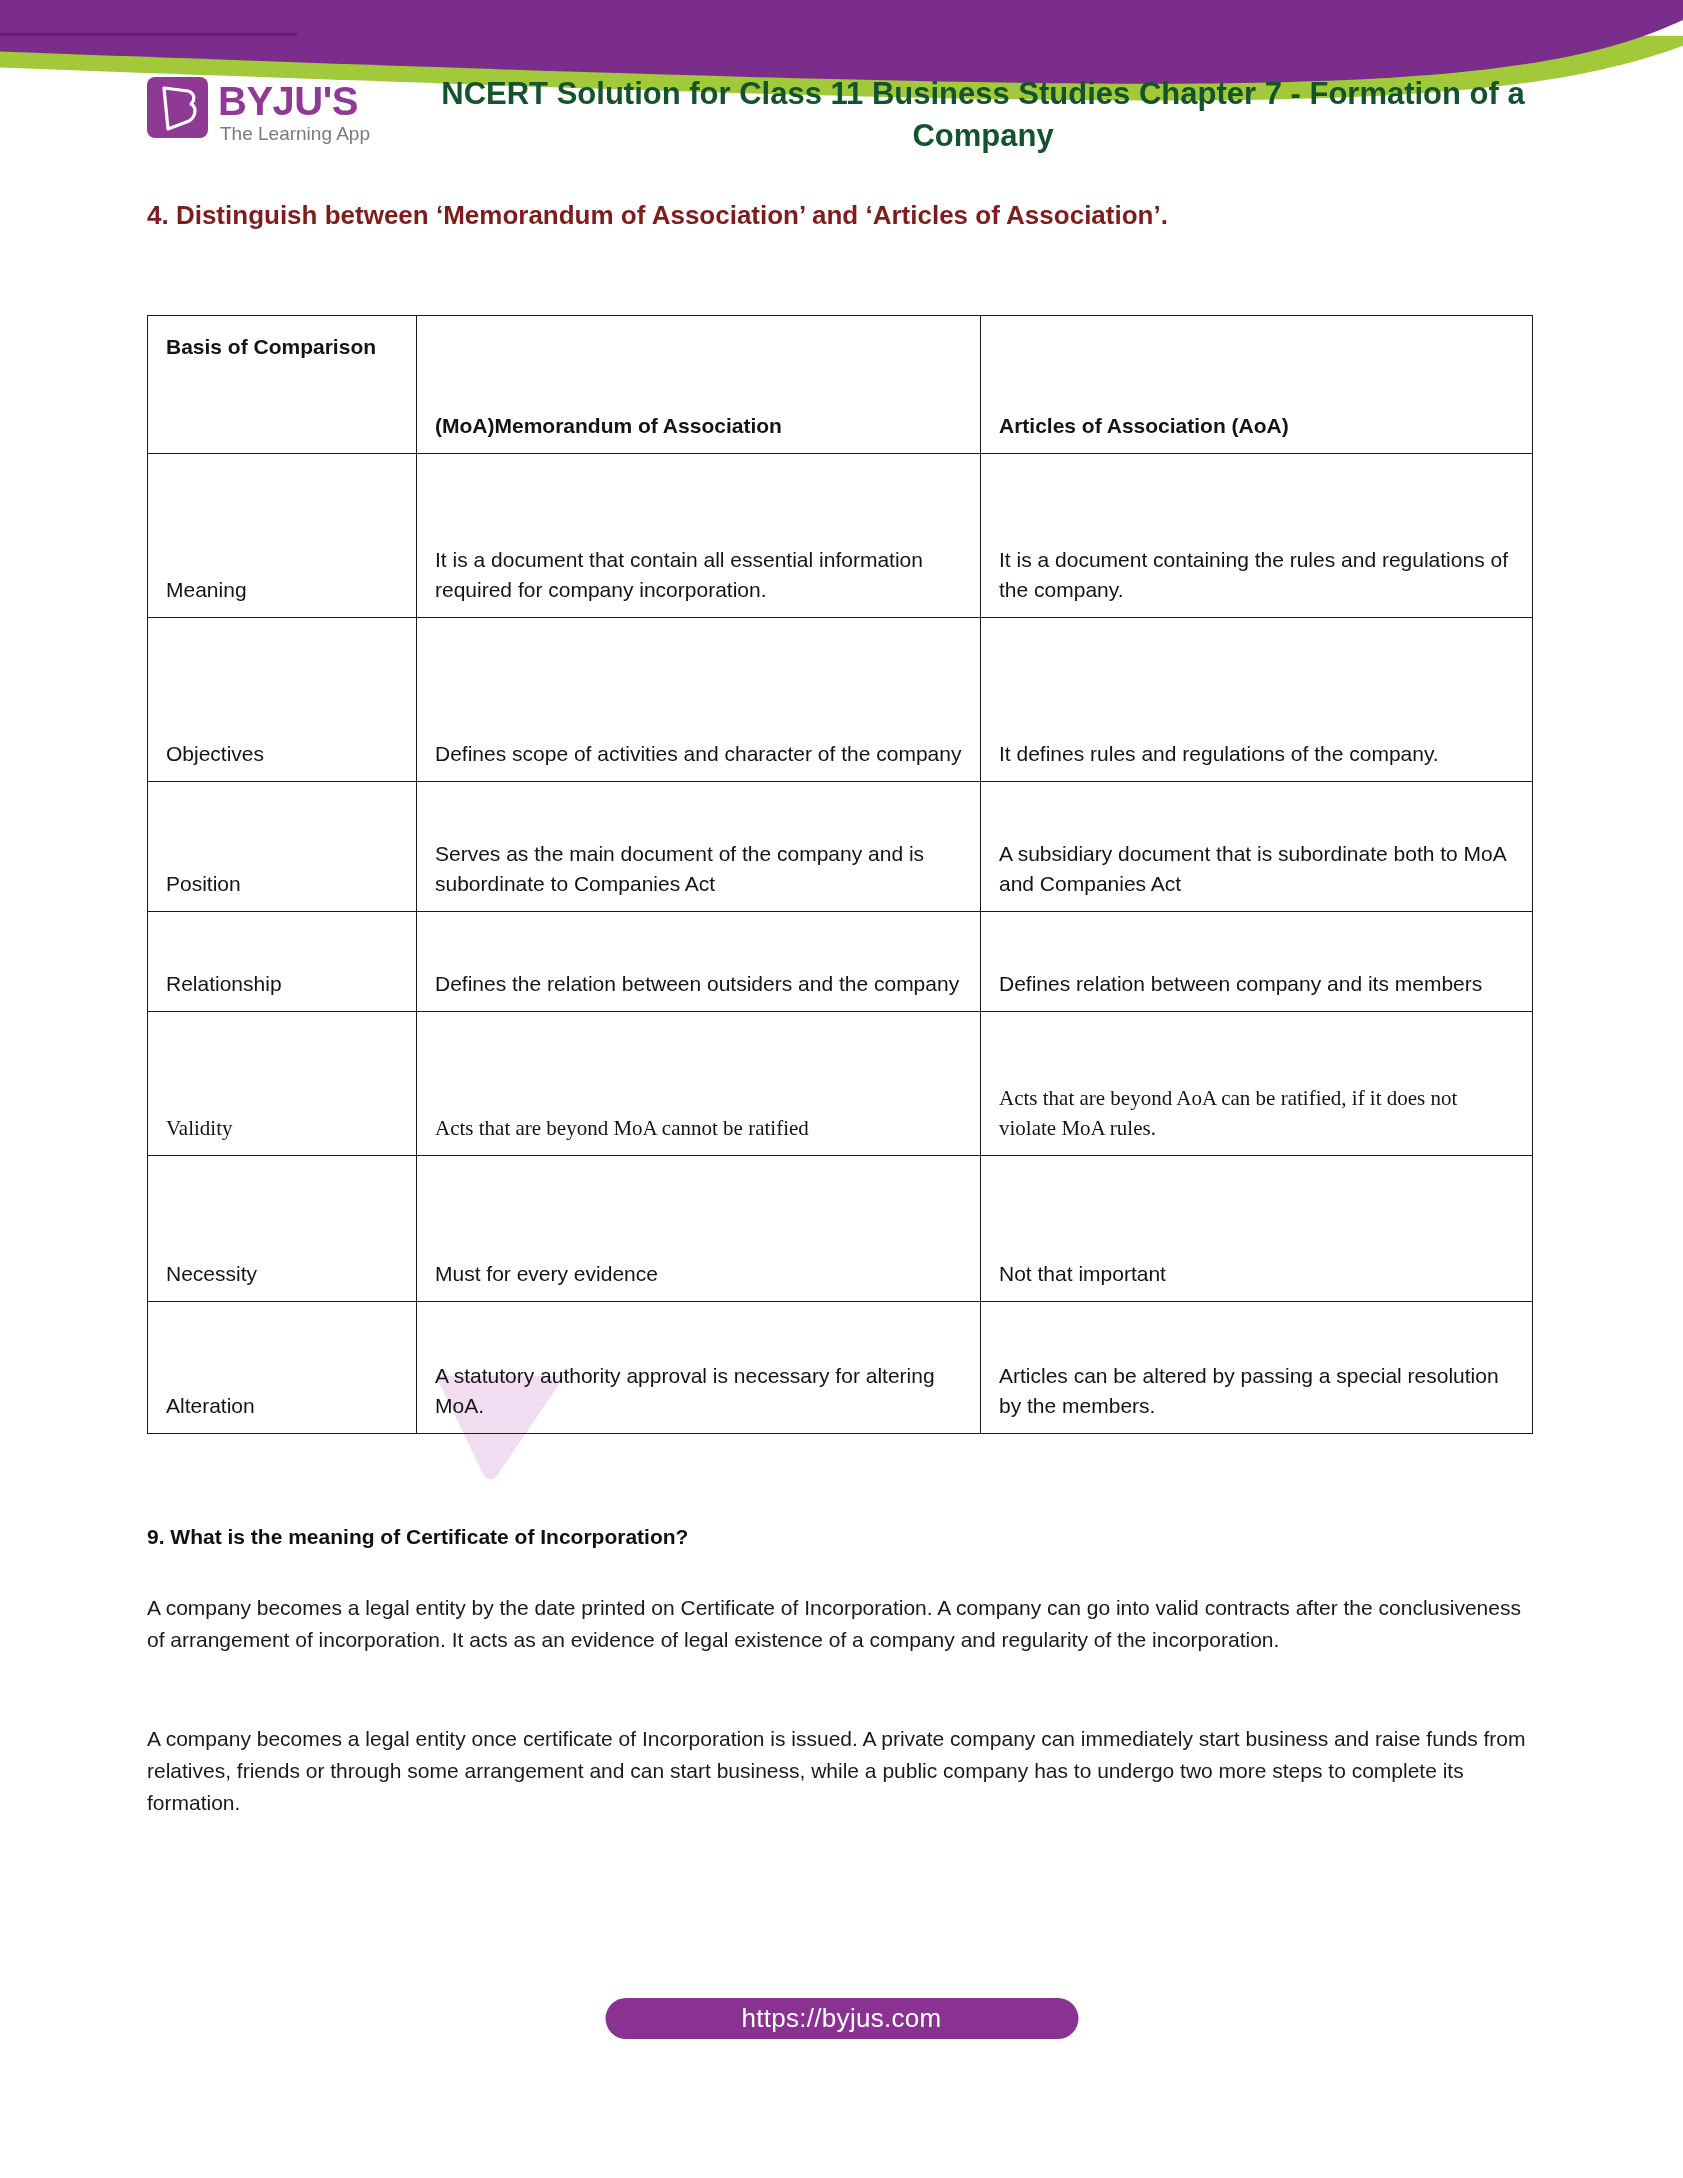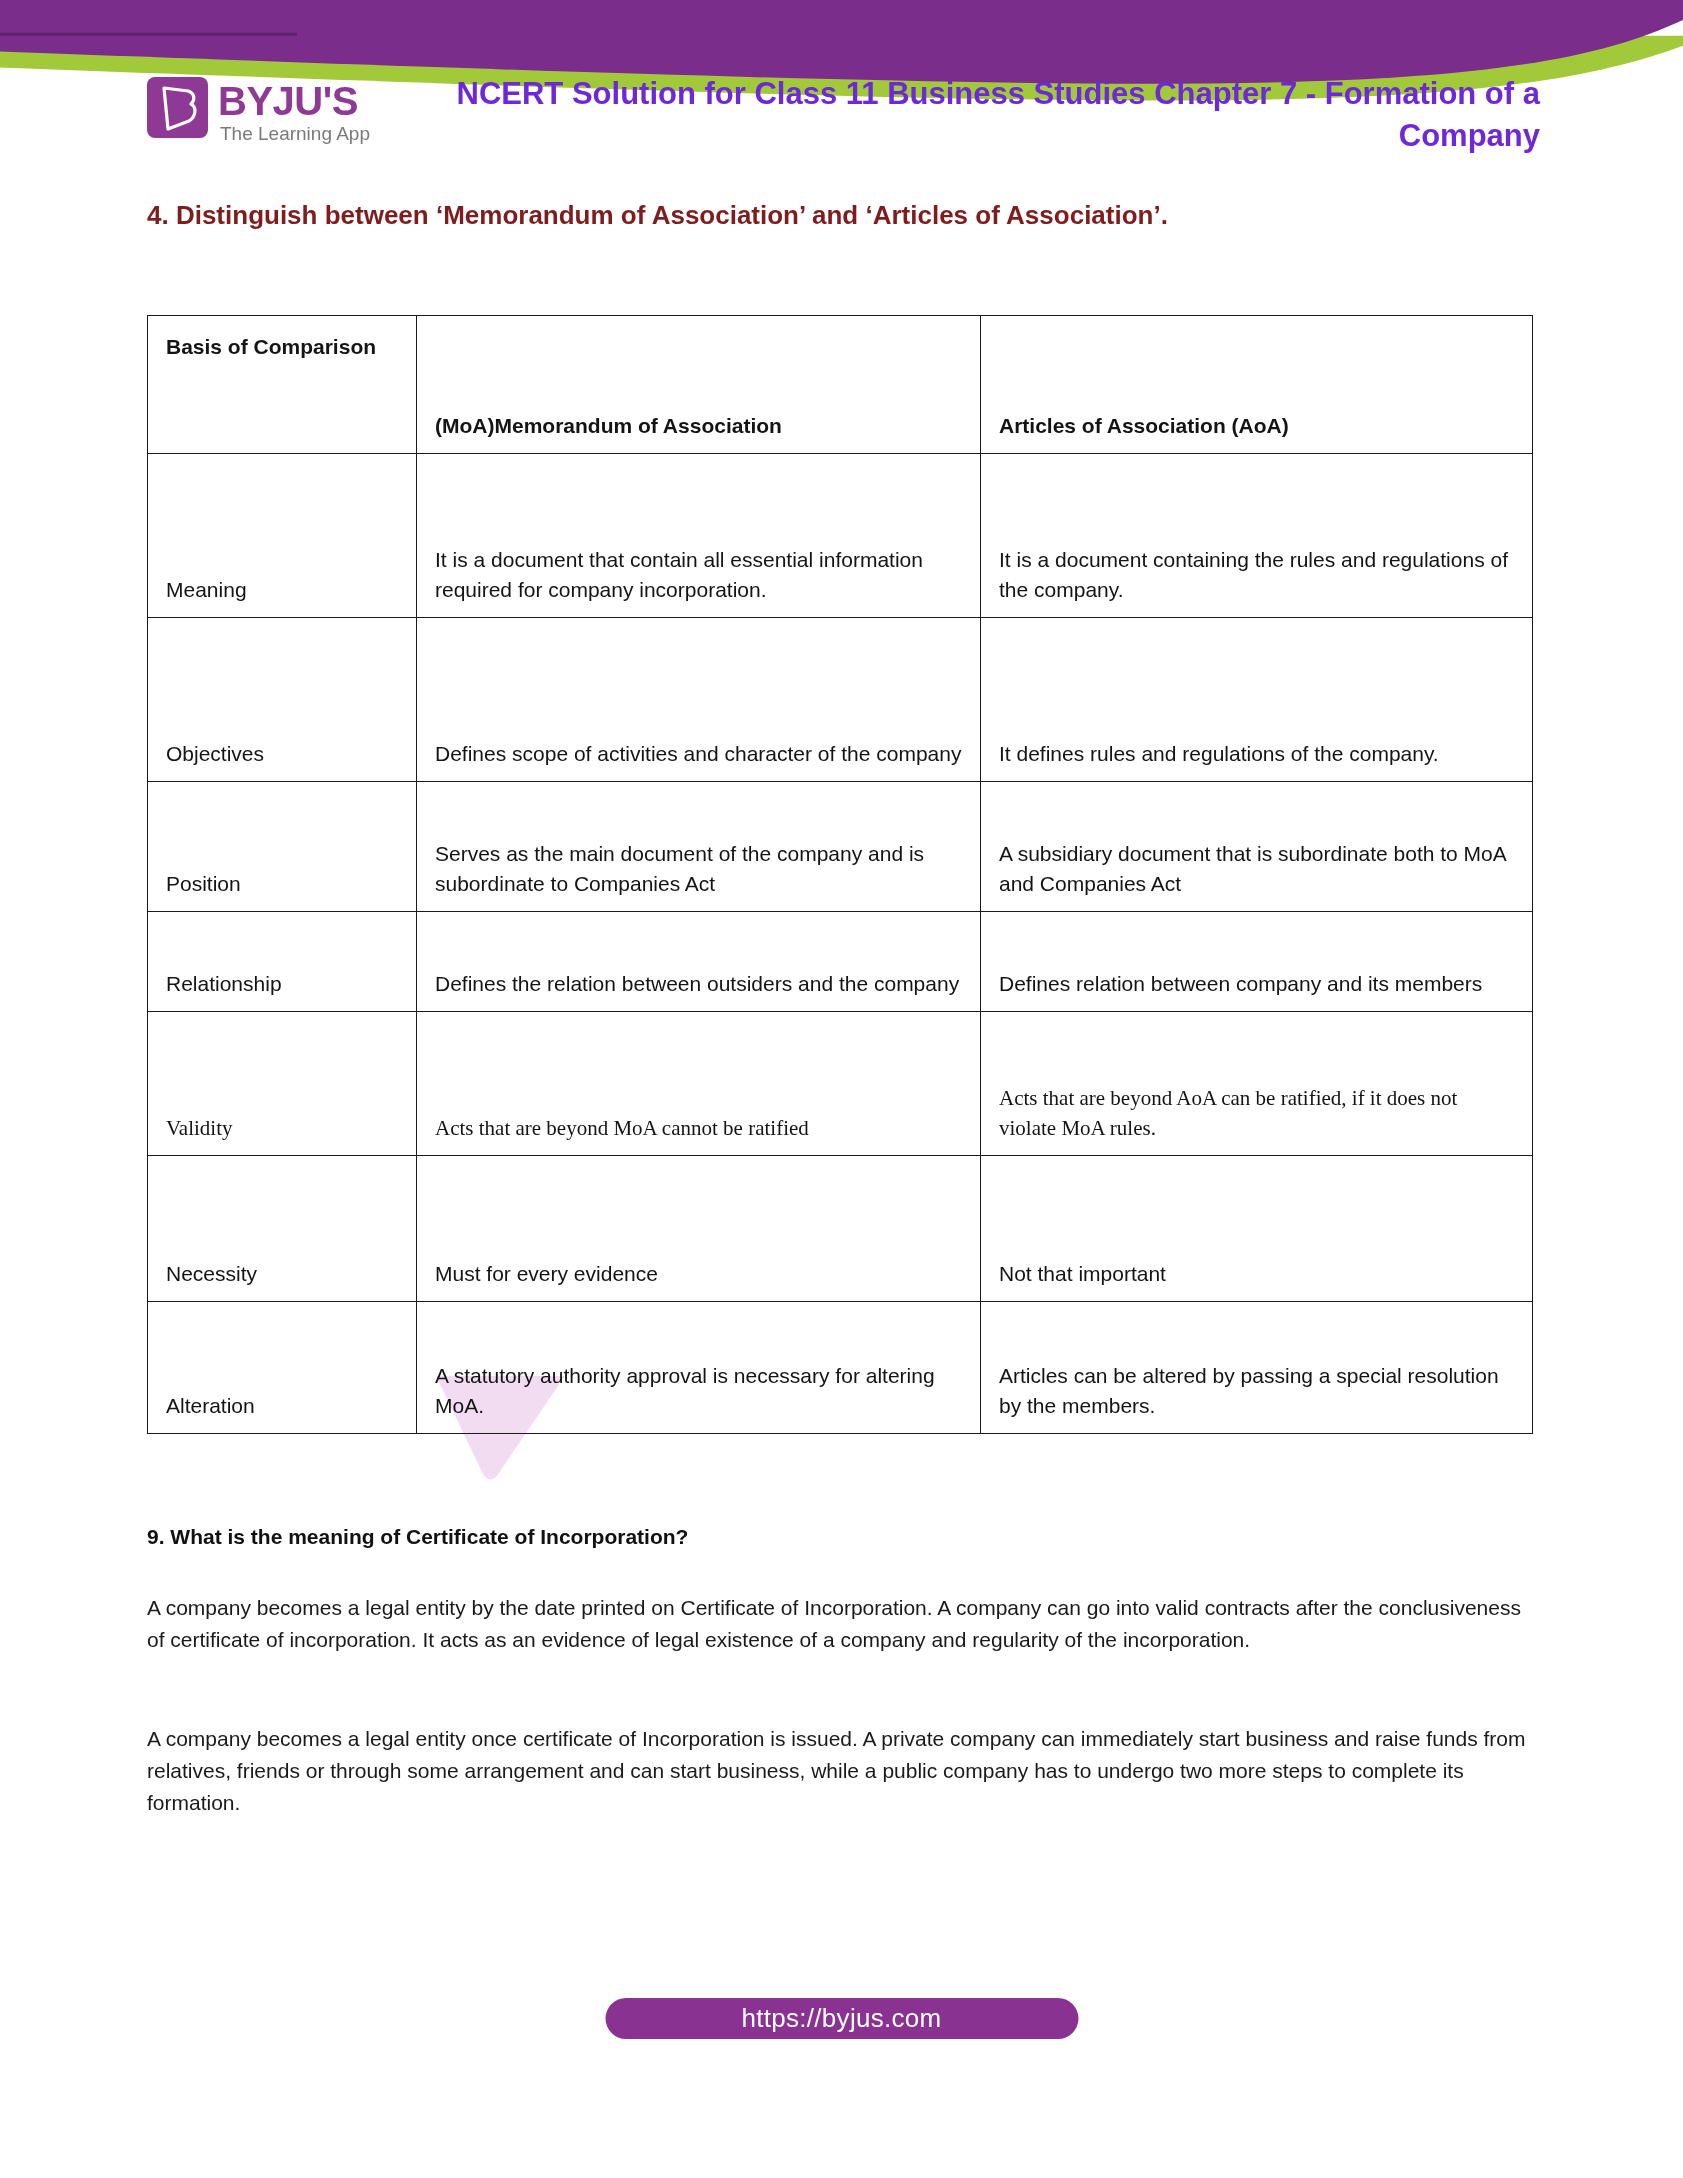--- a/index.html
+++ b/index.html
@@ -64,25 +64,25 @@
     color: #7a7a7a;
     font-family: "Liberation Sans", sans-serif;
   }
 
   
   #page-title {
     position: absolute;
     top: 73px;
     left: 426px;
     width: 1114px;
-    text-align: right;
+    text-align: center;
     font-size: 31px;
     font-weight: bold;
     line-height: 42px;
-    color: #6d28d9;
+    color: #14532d;
   }
 
   
   #question-4 {
     position: absolute;
     top: 200px;
     left: 147px;
     font-size: 26px;
     font-weight: bold;
     color: #7f1d1d;
@@ -258,17 +258,17 @@
     </tr>
     <tr class="row-alteration">
       <td>Alteration</td>
       <td>A statutory authority approval is necessary for altering MoA.</td>
       <td>Articles can be altered by passing a special resolution by the members.</td>
     </tr>
   </tbody>
 </table>
 
 <div id="question-5">9. What is the meaning of Certificate of Incorporation?</div>
-<div id="answer-par-1" class="answer-par">A company becomes a legal entity by the date printed on Certificate of Incorporation. A company can go into valid contracts after the conclusiveness of certificate of incorporation. It acts as an evidence of legal existence of a company and regularity of the incorporation.</div>
+<div id="answer-par-1" class="answer-par">A company becomes a legal entity by the date printed on Certificate of Incorporation. A company can go into valid contracts after the conclusiveness of arrangement of incorporation. It acts as an evidence of legal existence of a company and regularity of the incorporation.</div>
 <div id="answer-par-2" class="answer-par">A company becomes a legal entity once certificate of Incorporation is issued. A private company can immediately start business and raise funds from relatives, friends or through some arrangement and can start business, while a public company has to undergo two more steps to complete its formation.</div>
 
 <div id="footer-url">https://byjus.com</div>
 
 
 </body></html>

